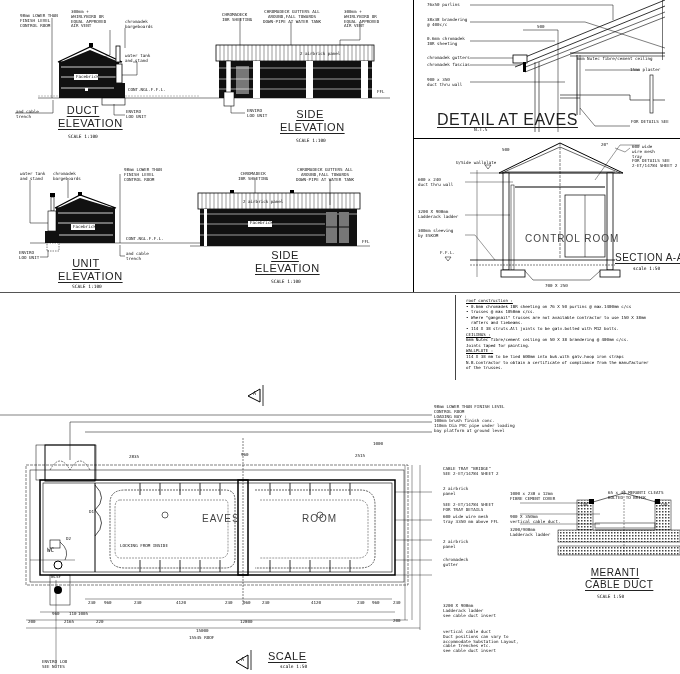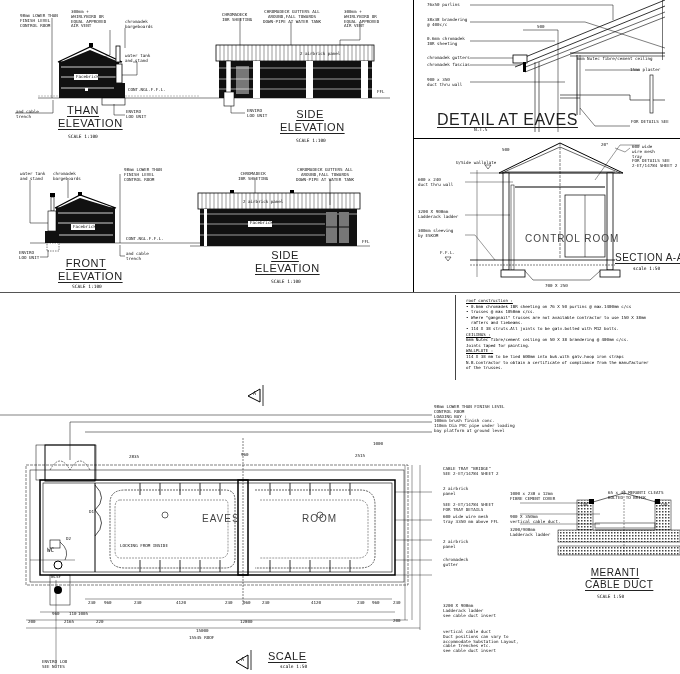--- a/index.html
+++ b/index.html
@@ -58,21 +58,21 @@
 bargeboards</div>
 <div class="t" style="left:125px;top:54px;">water tank
 and stand</div>
 <div class="t" style="left:76px;top:75px;">Facebrick</div>
 <div class="t" style="left:128px;top:88px;">CONT.NGL.F.F.L.</div>
 <div class="t" style="left:16px;top:110px;">and cable
 trench</div>
 <div class="t" style="left:126px;top:110px;">ENVIRO
 LOO UNIT</div>
 <div class="title" style="left:58px;top:104px;width:50px;line-height:13px;">
-  <u>THAN</u><br><u>ELEVATION</u>
+  <u>DUCT</u><br><u>ELEVATION</u>
 </div>
 <div class="scale" style="left:68px;top:134px;">SCALE  1:100</div>
 </div>
 
 <div>
 <svg width="215" height="150" style="left:200px;top:0">
   <line x1="0" y1="98" x2="190" y2="98" stroke="#000" stroke-width="0.5"></line>
   <rect x="16" y="45" width="158" height="16" fill="#fff" stroke="#000" stroke-width="0.8"></rect>
   <g stroke="#000" stroke-width="0.4">
     <line x1="20" y1="45" x2="20" y2="61"></line>
@@ -178,21 +178,21 @@
 <div class="t" style="left:124px;top:168px;">98mm LOWER THAN
 FINISH LEVEL
 CONTROL ROOM</div>
 <div class="t" style="left:73px;top:225px;">Facebrick</div>
 <div class="t" style="left:126px;top:237px;">CONT.NGL.F.F.L.</div>
 <div class="t" style="left:19px;top:251px;">ENVIRO
 LOO UNIT</div>
 <div class="t" style="left:126px;top:252px;">and cable
 trench</div>
 <div class="title" style="left:58px;top:257px;width:56px;line-height:13px;">
-  <u>FRONT</u><br><u>ELEVATION</u>
+  <u>UNIT</u><br><u>ELEVATION</u>
 </div>
 <div class="scale" style="left:72px;top:284px;">SCALE  1:100</div>
 </div>
 
 <div>
 <svg width="225" height="140" style="left:190px;top:150px">
   <line x1="0" y1="96" x2="180" y2="96" stroke="#000" stroke-width="0.5"></line>
   <rect x="8" y="43" width="162" height="16" fill="#fff" stroke="#000" stroke-width="0.8"></rect>
   <g stroke="#000" stroke-width="0.4">
     <line x1="12" y1="43" x2="12" y2="59"></line>

